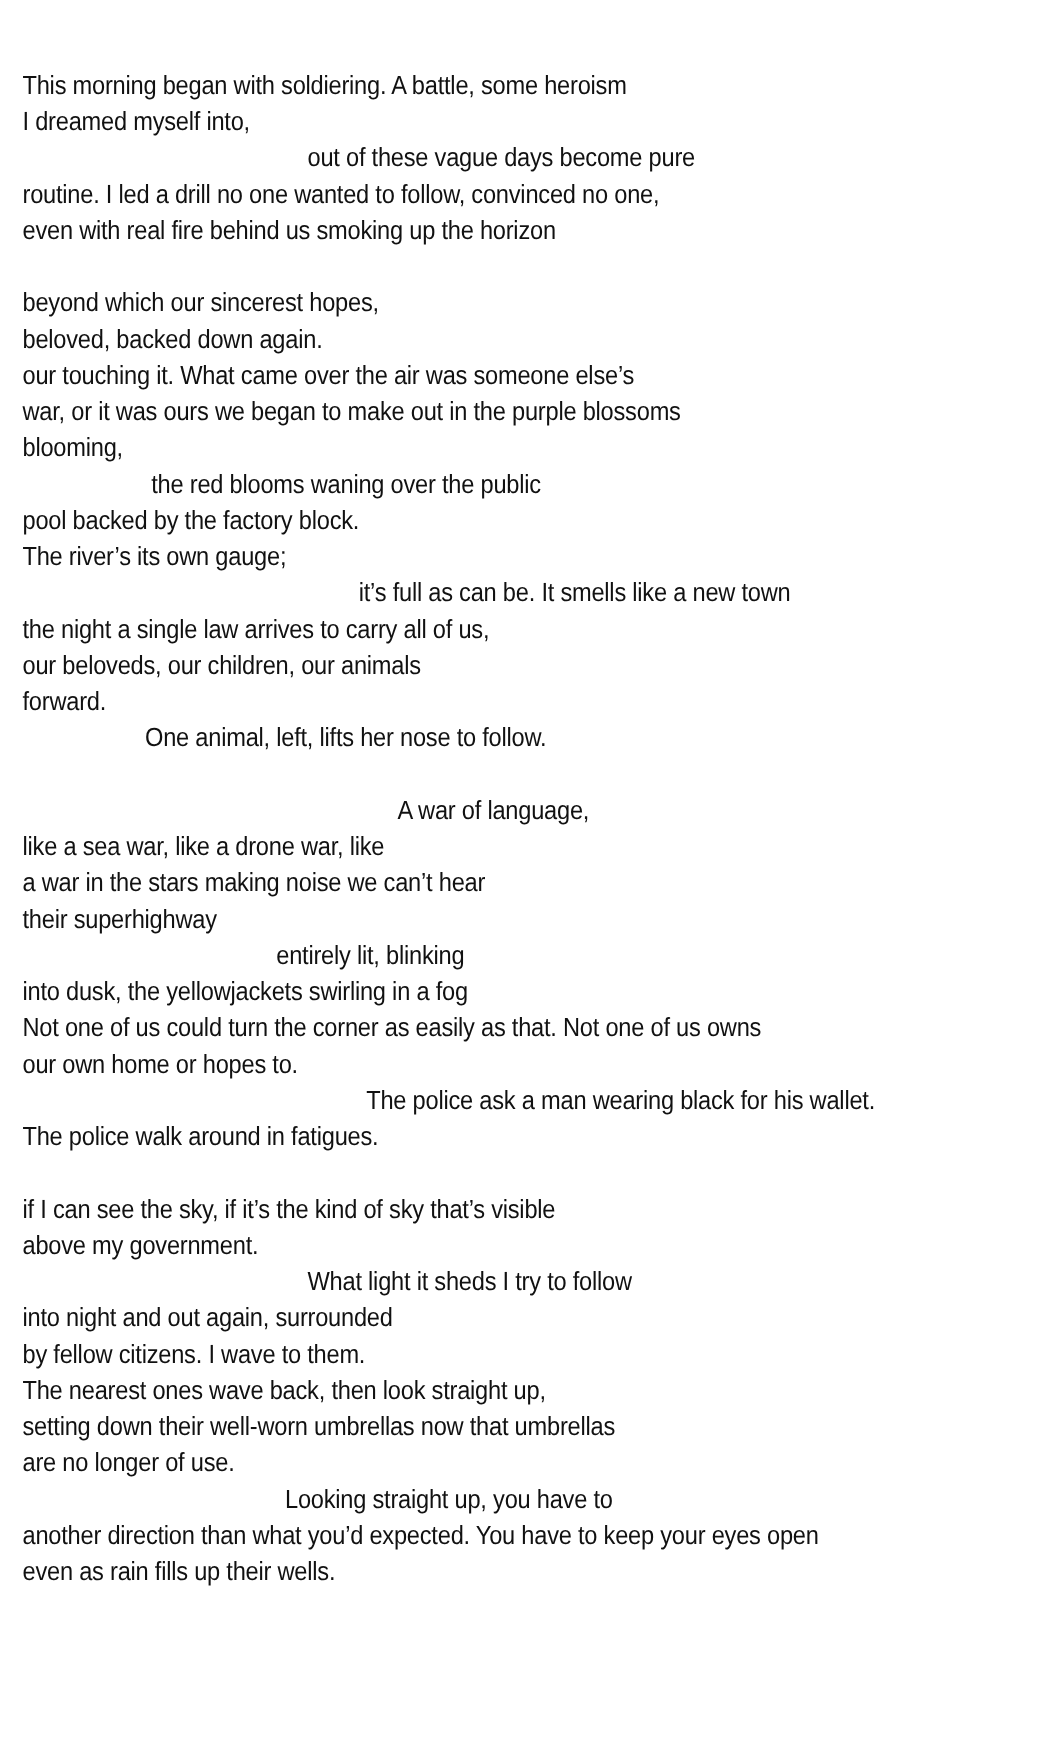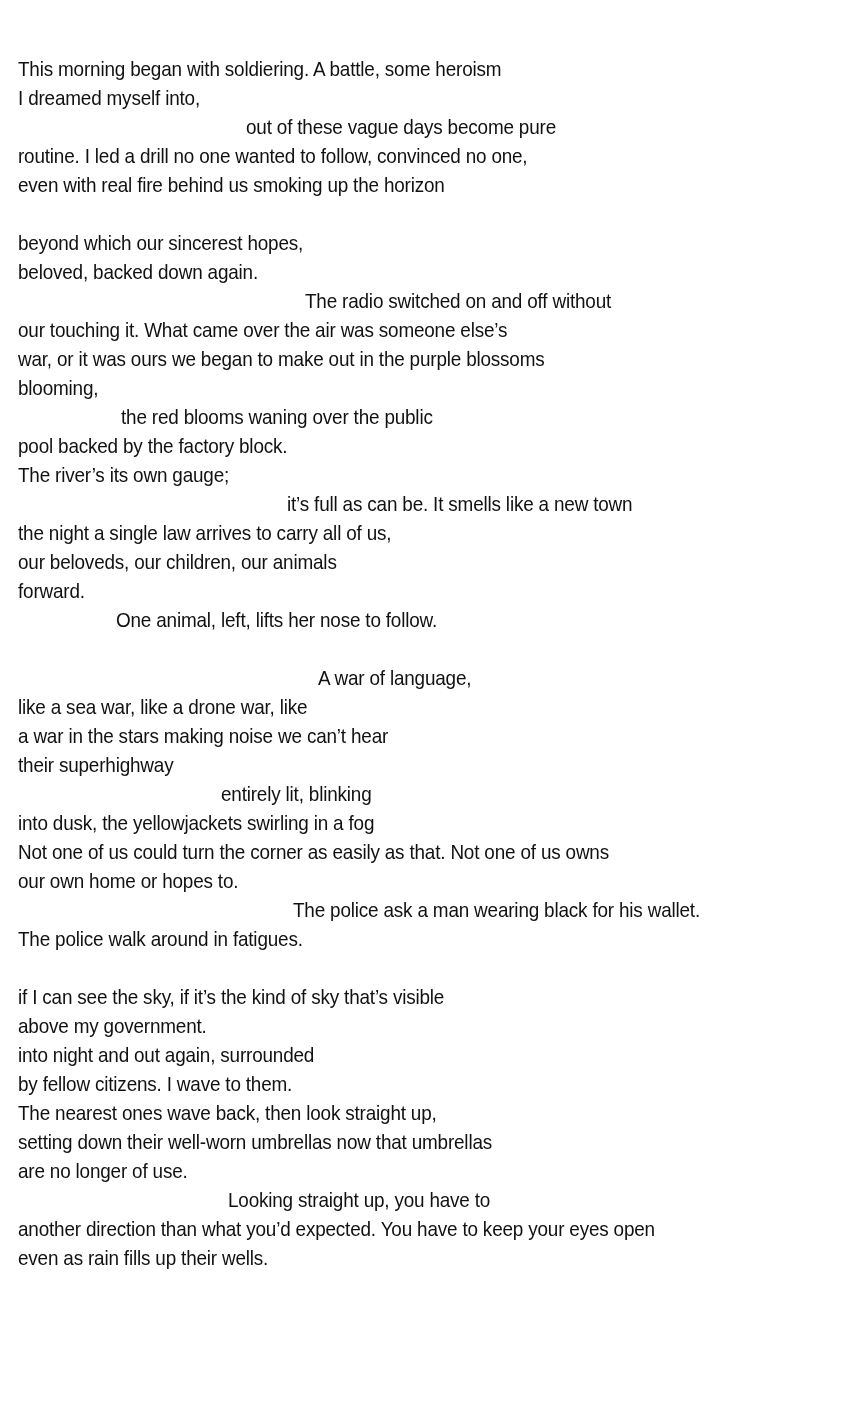--- a/index.html
+++ b/index.html
@@ -55,23 +55,20 @@
     </div>
     <div class="line">
       <span class="condensed" style="left: 0px; transform: scaleX(0.9);">even with real fire behind us smoking up the horizon</span>
     </div>
     <div class="line blank"></div>
     <div class="line">
       <span class="condensed" style="left: 0px; transform: scaleX(0.9);">beyond which our sincerest hopes,</span>
     </div>
     <div class="line">
       <span class="condensed" style="left: 0px; transform: scaleX(0.9);">beloved, backed down again.</span>
-    </div>
-    <div class="line">
-      <span class="condensed" style="left: 287px; transform: scaleX(0.9);">The radio switched on and off without</span>
     </div>
     <div class="line">
       <span class="condensed" style="left: 0px; transform: scaleX(0.9);">our touching it. What came over the air was someone else’s</span>
     </div>
     <div class="line">
       <span class="condensed" style="left: 0px; transform: scaleX(0.9);">war, or it was ours we began to make out in the purple blossoms</span>
     </div>
     <div class="line">
       <span class="condensed" style="left: 0px; transform: scaleX(0.9);">blooming,</span>
     </div>
@@ -131,20 +128,23 @@
       <span class="condensed" style="left: 0px; transform: scaleX(0.9);">The police walk around in fatigues.</span>
     </div>
     <div class="line blank"></div>
     <div class="line">
       <span class="condensed" style="left: 0px; transform: scaleX(0.9);">if I can see the sky, if it’s the kind of sky that’s visible</span>
     </div>
     <div class="line">
       <span class="condensed" style="left: 0px; transform: scaleX(0.9);">above my government.</span>
     </div>
     <div class="line">
+      <span class="condensed" style="left: 228px; transform: scaleX(0.9);">What light it sheds I try to follow</span>
+    </div>
+    <div class="line">
       <span class="condensed" style="left: 0px; transform: scaleX(0.9);">into night and out again, surrounded</span>
     </div>
     <div class="line">
       <span class="condensed" style="left: 0px; transform: scaleX(0.9);">by fellow citizens. I wave to them.</span>
     </div>
     <div class="line">
       <span class="condensed" style="left: 0px; transform: scaleX(0.9);">The nearest ones wave back, then look straight up,</span>
     </div>
     <div class="line">
       <span class="condensed" style="left: 0px; transform: scaleX(0.9);">setting down their well-worn umbrellas now that umbrellas</span>

